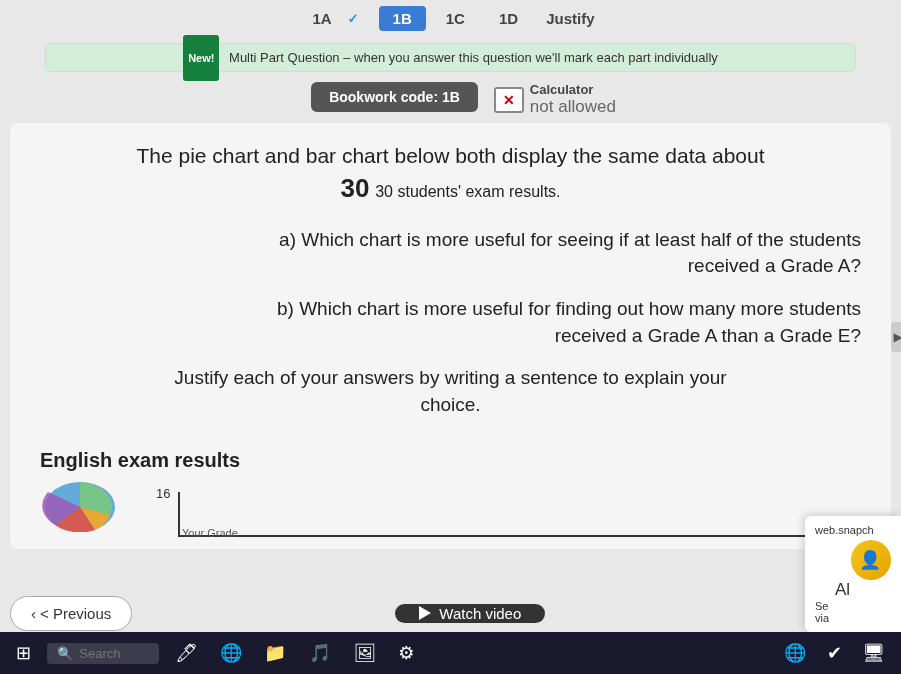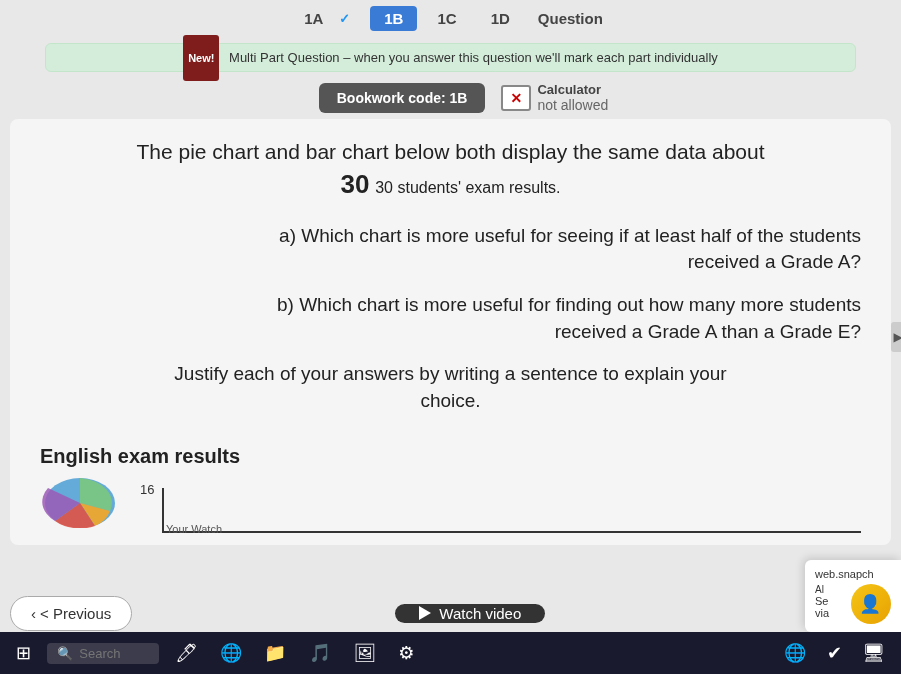--- a/index.html
+++ b/index.html
@@ -53,33 +53,33 @@
       border-radius: 6px;
       margin: 4px auto;
       padding: 6px 16px;
       width: 90%;
       text-align: center;
       font-size: 13px;
       color: #333;
     }
 
     .new-badge {
-      background: #7f1d1d;
+      background: #15803d;
       color: white;
       font-size: 11px;
       font-weight: bold;
       border-radius: 3px;
       padding: 17px 5px;
       margin-right: 6px;
     }
 
     
     .bookwork-row {
       display: flex;
-      align-items: flex-end;
+      align-items: flex-start;
       justify-content: center;
       gap: 16px;
       margin: 10px 0 6px 0;
       padding-left: 26px;
     }
 
     .bookwork-code-btn {
       background: #555;
       color: white;
       font-size: 14px;
@@ -326,35 +326,35 @@
   </button>
   <button class="nav-tab active">
     <span>1B</span>
   </button>
   <button class="nav-tab">
     <span>1C</span>
   </button>
   <button class="nav-tab">
     <span>1D</span>
   </button>
-  <span class="nav-tab-summary">Question</span>
+  <span class="nav-tab-summary">Justify</span>
 </div>
 
 <div class="new-banner">
   <span class="new-badge">New!</span>
   <span>Multi Part Question – when you answer this question we'll mark each part individually</span>
 </div>
 
 <div class="bookwork-row">
   <button class="bookwork-code-btn">Bookwork code: 1B</button>
   <div class="calculator-info">
     <div class="calc-icon"></div>
     <div>
       <div style="font-size:13px;font-weight:bold;">Calculator</div>
-      <div style="font-size:14px;color:#666;">not allowed</div>
+      <div style="font-size:17px;color:#666;">not allowed</div>
     </div>
   </div>
 </div>
 
 <div class="main-content">
   <div class="question-text">
     <span>The pie chart and bar chart below both display the same data about</span><br>
     <span style="font-size:26px;font-weight:bold;">30</span>
     <span style="font-size:16px;">30 students' exam results.</span>
   </div>
@@ -369,37 +369,37 @@
     <span>received a Grade A than a Grade E?</span>
   </div>
 
   <div class="justify-text">
     <span>Justify each of your answers by writing a sentence to explain your</span><br>
     <span>choice.</span>
   </div>
 
   <div class="chart-title">English exam results</div>
 
-  <div style="display:flex;align-items:flex-end;gap:10px;height:55px;position:relative;">
+  <div style="display:flex;align-items:flex-end;gap:26px;height:55px;position:relative;">
 
     <div class="pie-preview">
       <svg width="80" height="55" viewBox="0 0 80 55">
 
         <ellipse cx="40" cy="30" rx="35" ry="25" fill="#4a9ed4" opacity="0.85"></ellipse>
         <path d="M40,30 L40,5 A35,25 0 0,1 70,38 Z" fill="#7bc87e" opacity="0.9"></path>
         <path d="M40,30 L70,38 A35,25 0 0,1 55,53 Z" fill="#f5a623" opacity="0.9"></path>
         <path d="M40,30 L55,53 A35,25 0 0,1 15,48 Z" fill="#e74c3c" opacity="0.85"></path>
         <path d="M40,30 L15,48 A35,25 0 0,1 8,15 Z" fill="#9b59b6" opacity="0.85"></path>
       </svg>
     </div>
 
     <div style="flex:1;position:relative;padding-left:10px;">
       <span style="position:absolute;top:0;left:10px;font-size:13px;color:#333;">16</span>
       <div style="border-left:2px solid #333;border-bottom:2px solid #333;height:45px;margin-left:22px;margin-top:6px;position:relative;">
-        <span style="position:absolute;bottom:-4px;left:2px;font-size:11px;color:#555;">Your Watch</span>
+        <span style="position:absolute;bottom:-4px;left:2px;font-size:11px;color:#555;">Your Grade</span>
       </div>
     </div>
   </div>
 </div>
 
 <div class="right-arrow">▶</div>
 
 <div class="bottom-bar">
   <button class="prev-btn">
     <span>‹</span>
@@ -408,21 +408,21 @@
   <button class="watch-video-btn">
     <span class="play-icon"></span>
     <span>Watch video</span>
   </button>
   <button class="answer-btn">Answ</button>
 </div>
 
 <div class="web-popup">
   <div style="font-size:11px;color:#333;margin-bottom:4px;">web.snapch</div>
   <div class="web-popup-avatar">👤</div>
-  <div style="font-size:10px;">Al</div>
+  <div style="font-size:17px;margin-left:20px;">Al</div>
   <div style="font-size:11px;">Se</div>
   <div style="font-size:11px;">via</div>
 </div>
 
 <div class="taskbar">
   <div class="taskbar-item">⊞</div>
   <div class="taskbar-search">
     <span>🔍</span>
     <input type="text" placeholder="Search" style="">
   </div>

